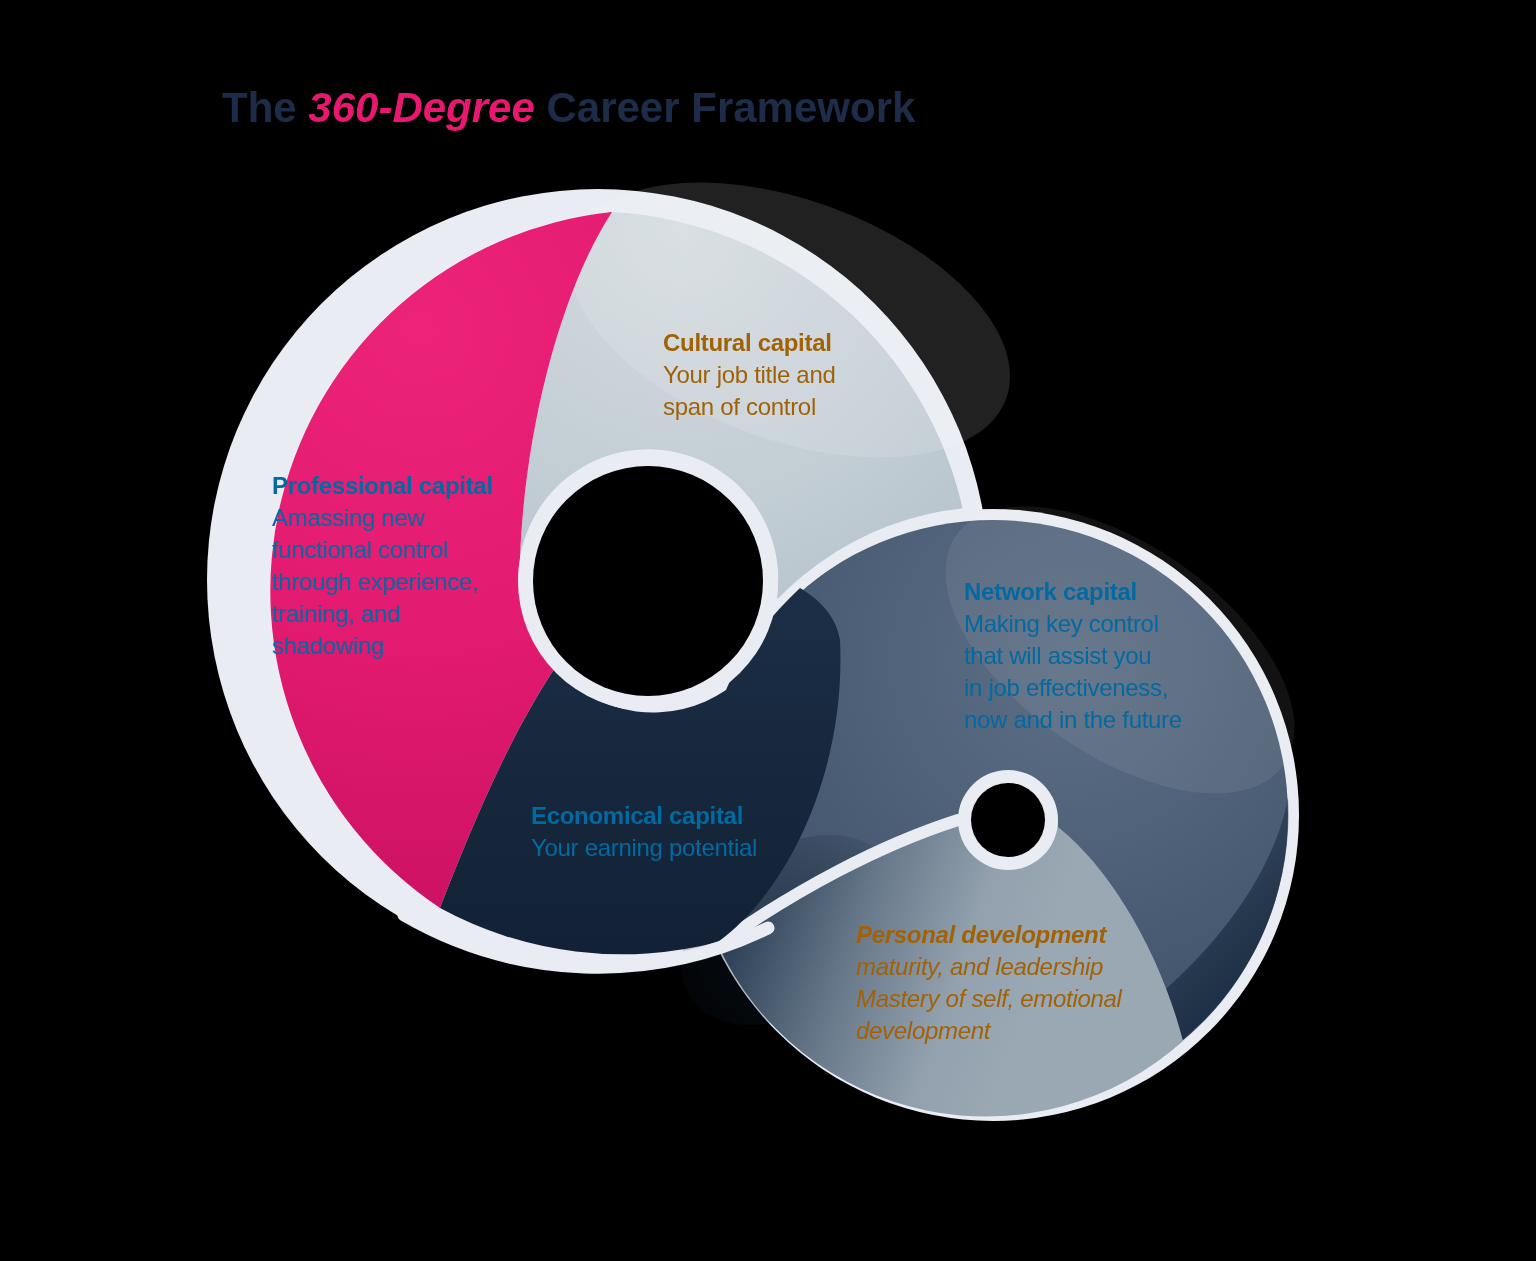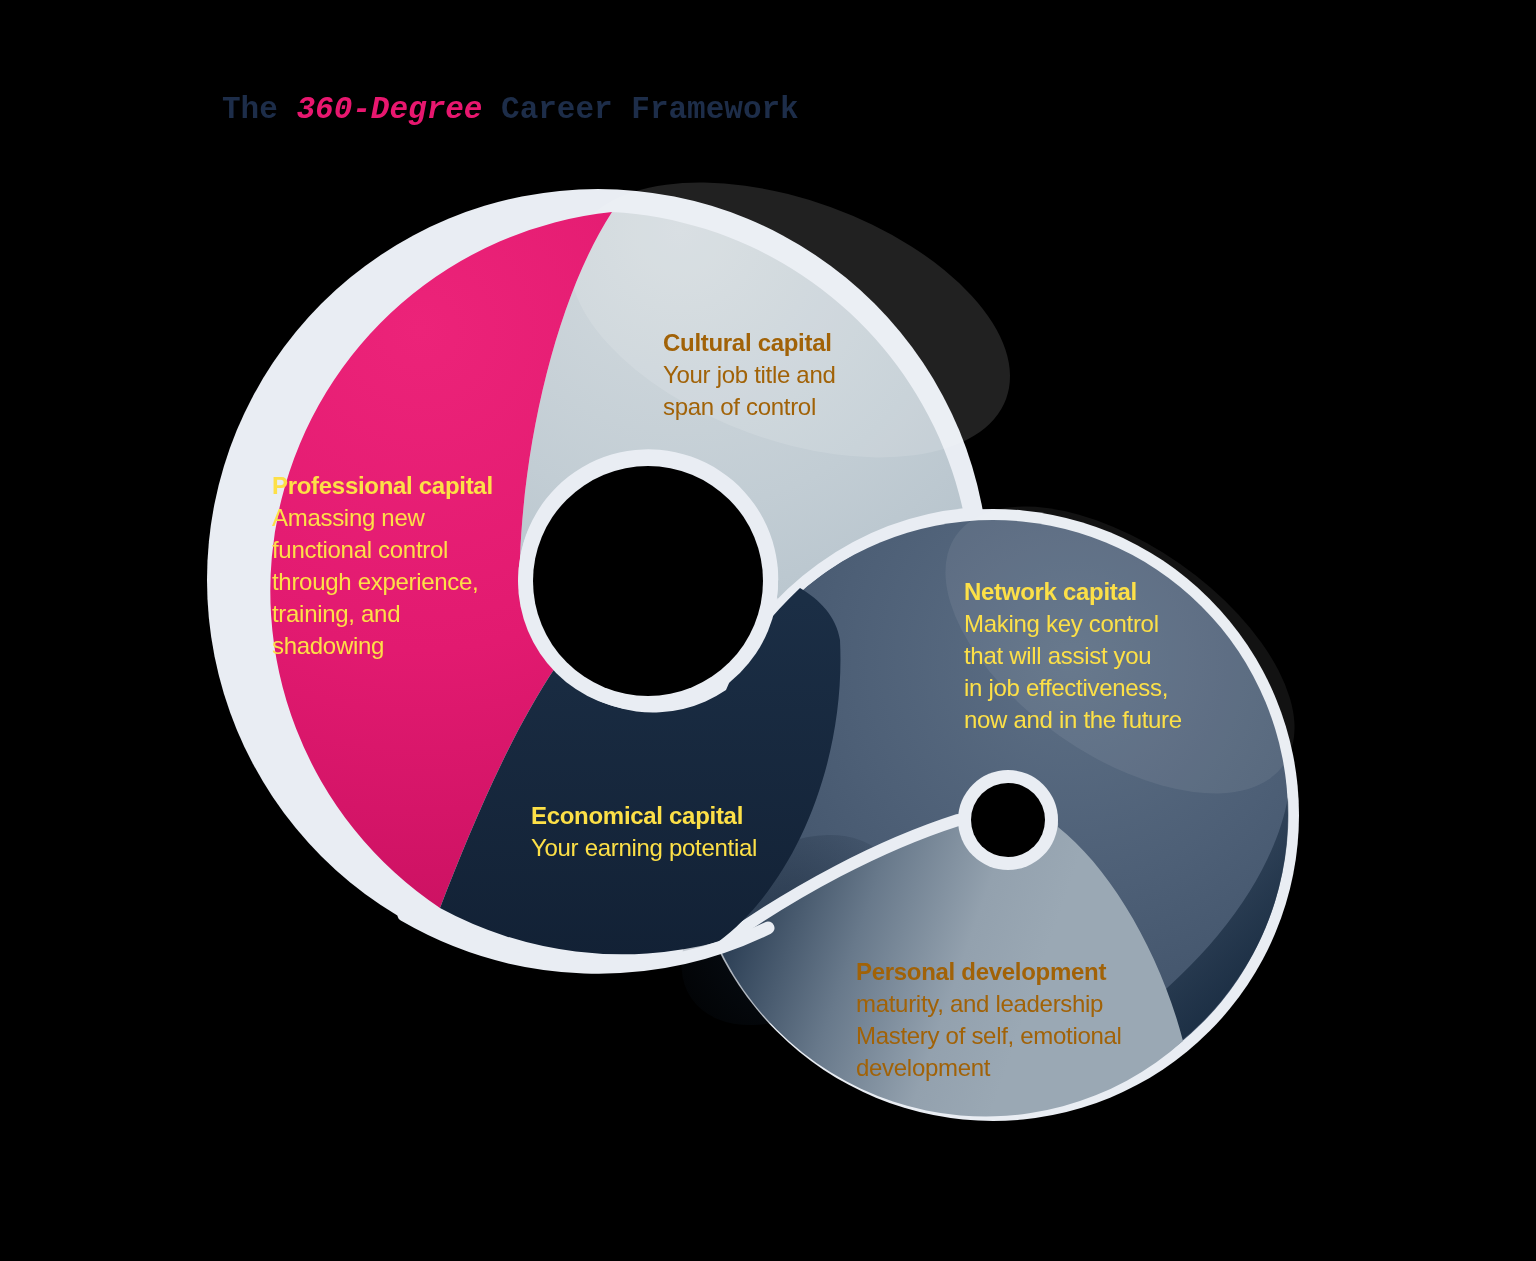--- a/index.html
+++ b/index.html
@@ -7,41 +7,41 @@
     width:1536px;height:1261px;
     background:#000;
     overflow:hidden;
     font-family:"Liberation Sans","DejaVu Sans",sans-serif;
     position:relative;
   }
   .stage{position:relative;width:1536px;height:1261px;}
   svg.diagram{position:absolute;left:0;top:0;}
 
   .page-title{
-    position:absolute;left:222px;top:92px;
-    font-size:31px;font-weight:700;letter-spacing:0;
-    color:#1d2d49;white-space:nowrap;font-family:Liberation Mono, monospace;
+    position:absolute;left:222px;top:84px;
+    font-size:42px;font-weight:700;letter-spacing:0;
+    color:#1d2d49;white-space:nowrap;
   }
   .page-title .hl{font-style:italic;color:#e8176f;}
 
   .seg-label{
     position:absolute;
     font-size:24px;line-height:32px;letter-spacing:-0.3px;
     white-space:nowrap;
   }
   .seg-label .h{font-weight:700;display:block;}
   .seg-label .l{display:block;}
-  .light-text{color:#fde047;}
+  .light-text{color:#0369a1;}
   .dark-text{color:#a16207;}
 
   .lbl-professional{left:272px;top:470px;}
   .lbl-cultural{left:663px;top:327px;}
   .lbl-economical{left:531px;top:779px;margin-top:21px;}
   .lbl-network{left:964px;top:576px;}
-  .lbl-personal{left:856px;top:956px;}
+  .lbl-personal{left:856px;top:919px;font-style:italic;}
 </style>
 </head>
 <body>
 
 <div class="stage">
 
   <svg class="diagram" width="1536" height="1261" viewBox="0 0 1536 1261">
     <defs>
       <radialGradient id="gradPink" gradientUnits="userSpaceOnUse" cx="420" cy="330" r="640">
         <stop offset="0" stop-color="#ec2379"></stop>

